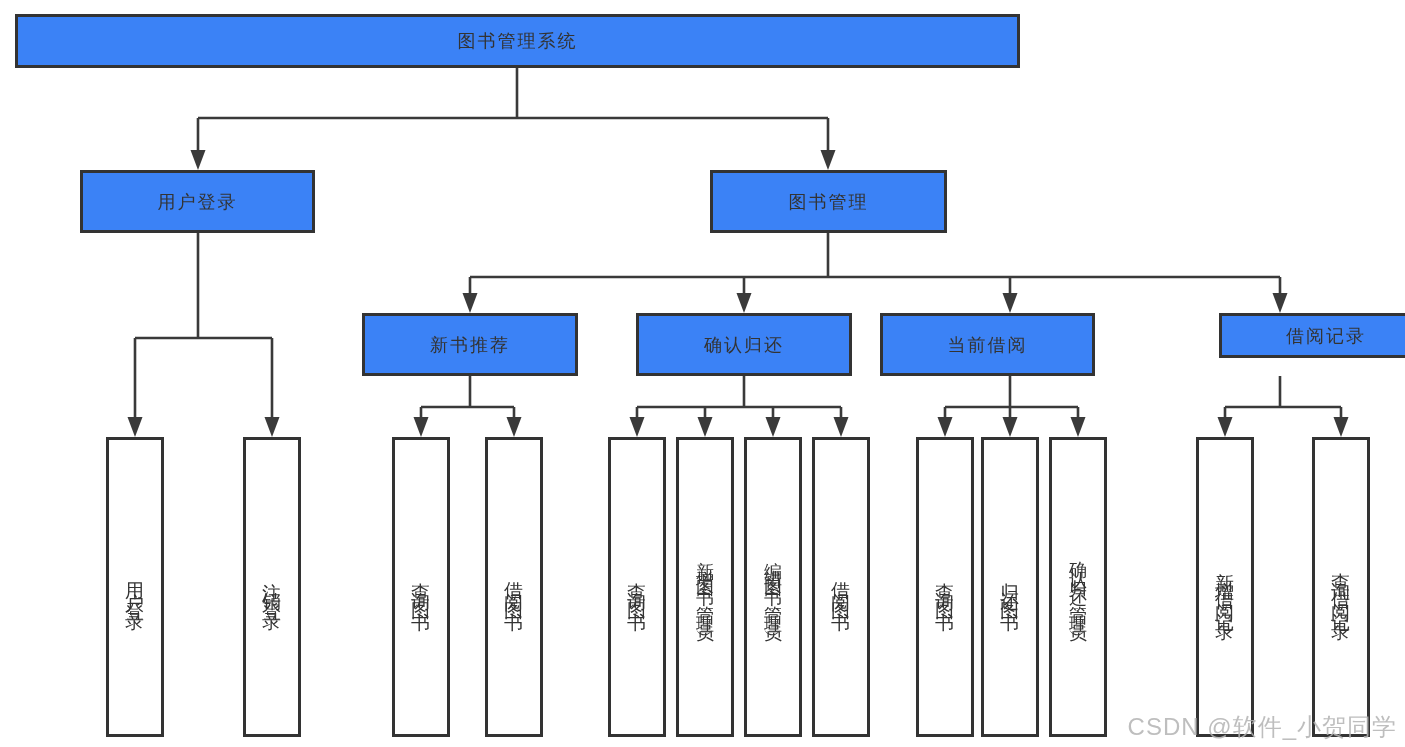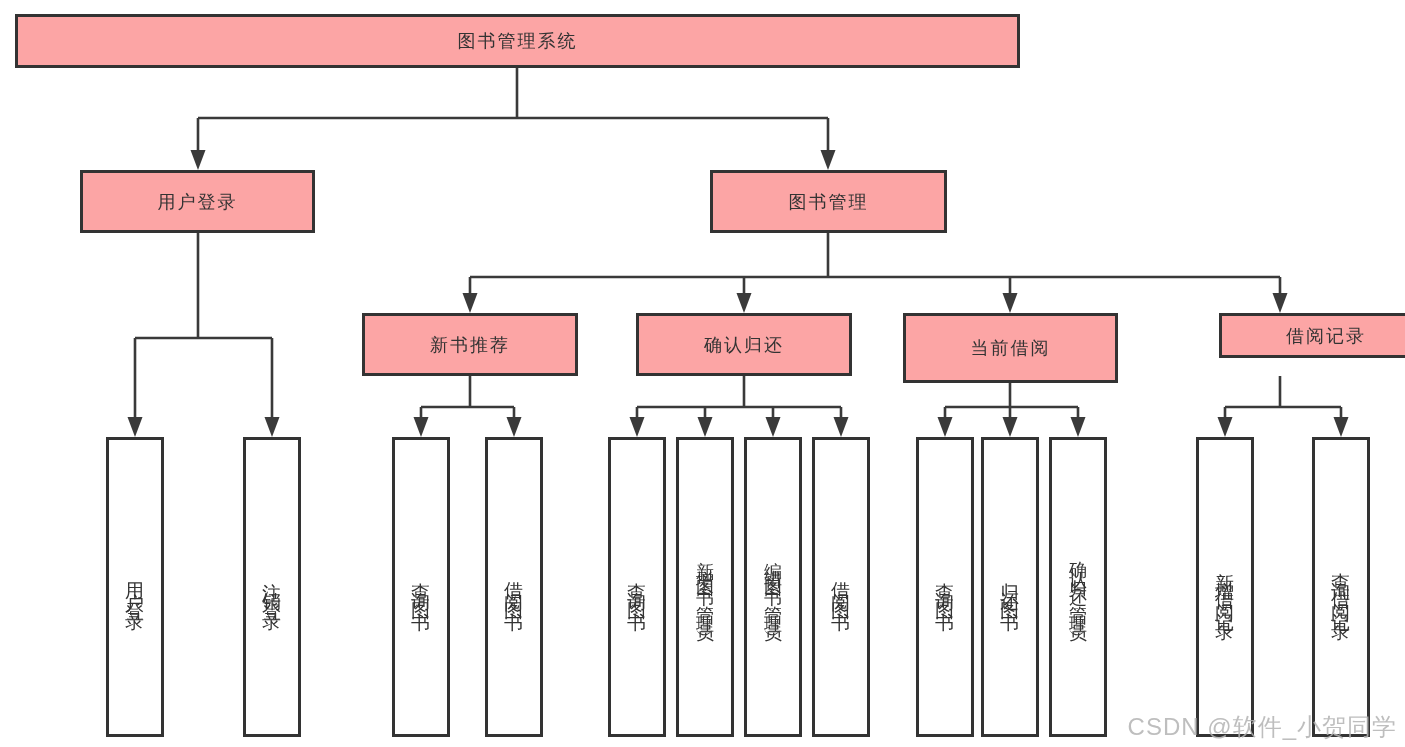--- a/index.html
+++ b/index.html
@@ -19,21 +19,21 @@
     position: absolute;
     left: 0; top: 0;
     width: 1405px;
     height: 747px;
     pointer-events: none;
   }
   .hnode {
     position: absolute;
     box-sizing: border-box;
     border: 3px solid #333333;
-    background: #fca5a5;
+    background: #3b82f6;
     display: flex;
     align-items: center;
     justify-content: center;
     font-size: 18px;
     letter-spacing: 2px;
     color: #333333;
     z-index: 2;
   }
   .vnode {
     position: absolute;
@@ -98,21 +98,21 @@
       <polygon points="1333.5,417 1348.5,417 1341,437" fill="#3a3a3a"></polygon>
     </svg>
 
   <div class="hnode" style="left:15px;top:14px;width:1005px;height:54px">图书管理系统</div>
 
   <div class="hnode" style="left:80px;top:170px;width:235px;height:63px">用户登录</div>
   <div class="hnode" style="left:362px;top:313px;width:216px;height:63px">新书推荐</div>
 
   <div class="hnode" style="left:710px;top:170px;width:237px;height:63px">图书管理</div>
   <div class="hnode" style="left:636px;top:313px;width:216px;height:63px">确认归还</div>
-  <div class="hnode" style="left:903px;top:313px;width:215px;height:70px">当前借阅</div>
+  <div class="hnode" style="left:880px;top:313px;width:215px;height:63px">当前借阅</div>
   <div class="hnode" style="left:1219px;top:313px;width:214px;height:45px">借阅记录</div>
 
   <div class="vnode" style="left:106px">用户登录</div>
   <div class="vnode" style="left:243px">注销登录</div>
 
   <div class="vnode" style="left:392px">查询图书</div>
   <div class="vnode" style="left:485px">借阅图书</div>
 
   <div class="vnode" style="left:608px">查询图书</div>
   <div class="vnode long" style="left:676px">新增图书（管理员）</div>

